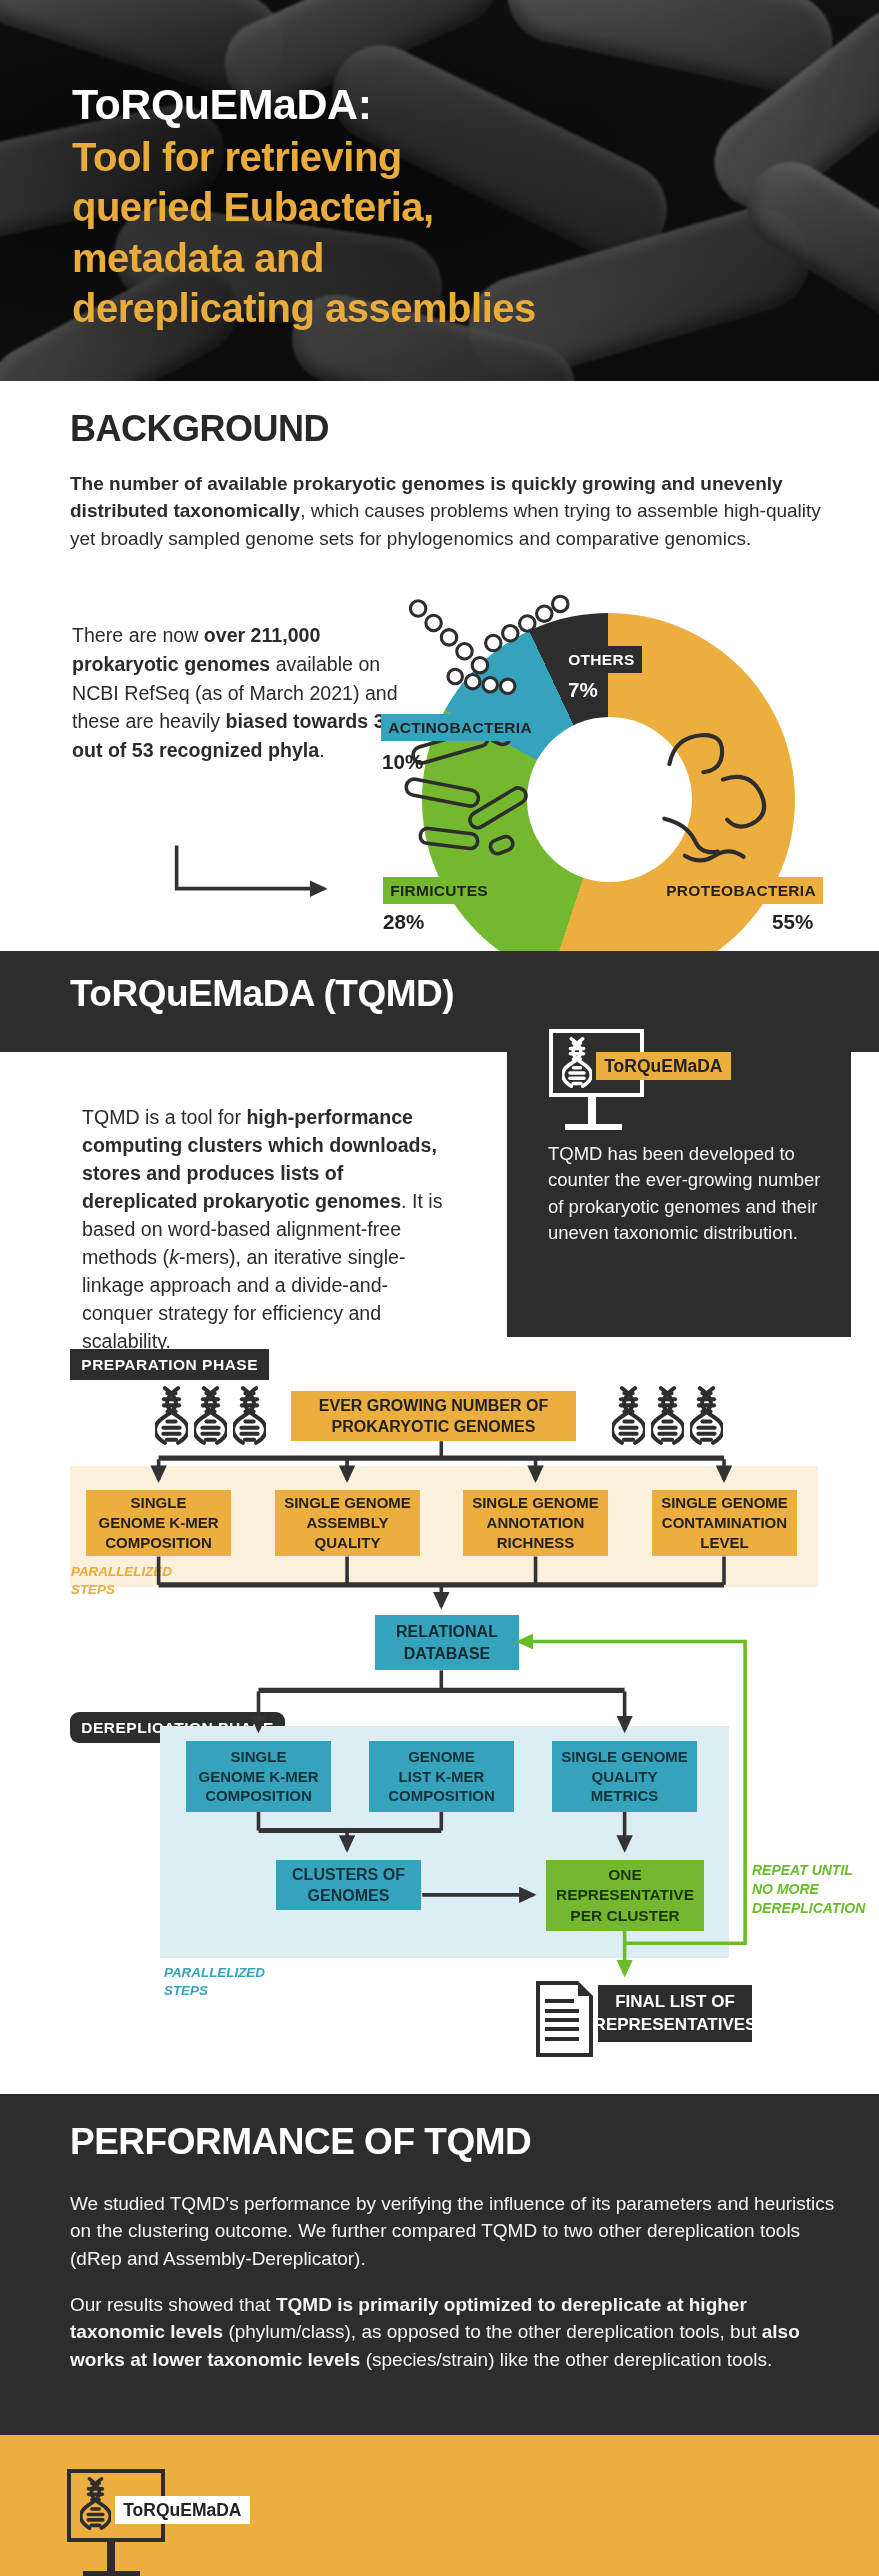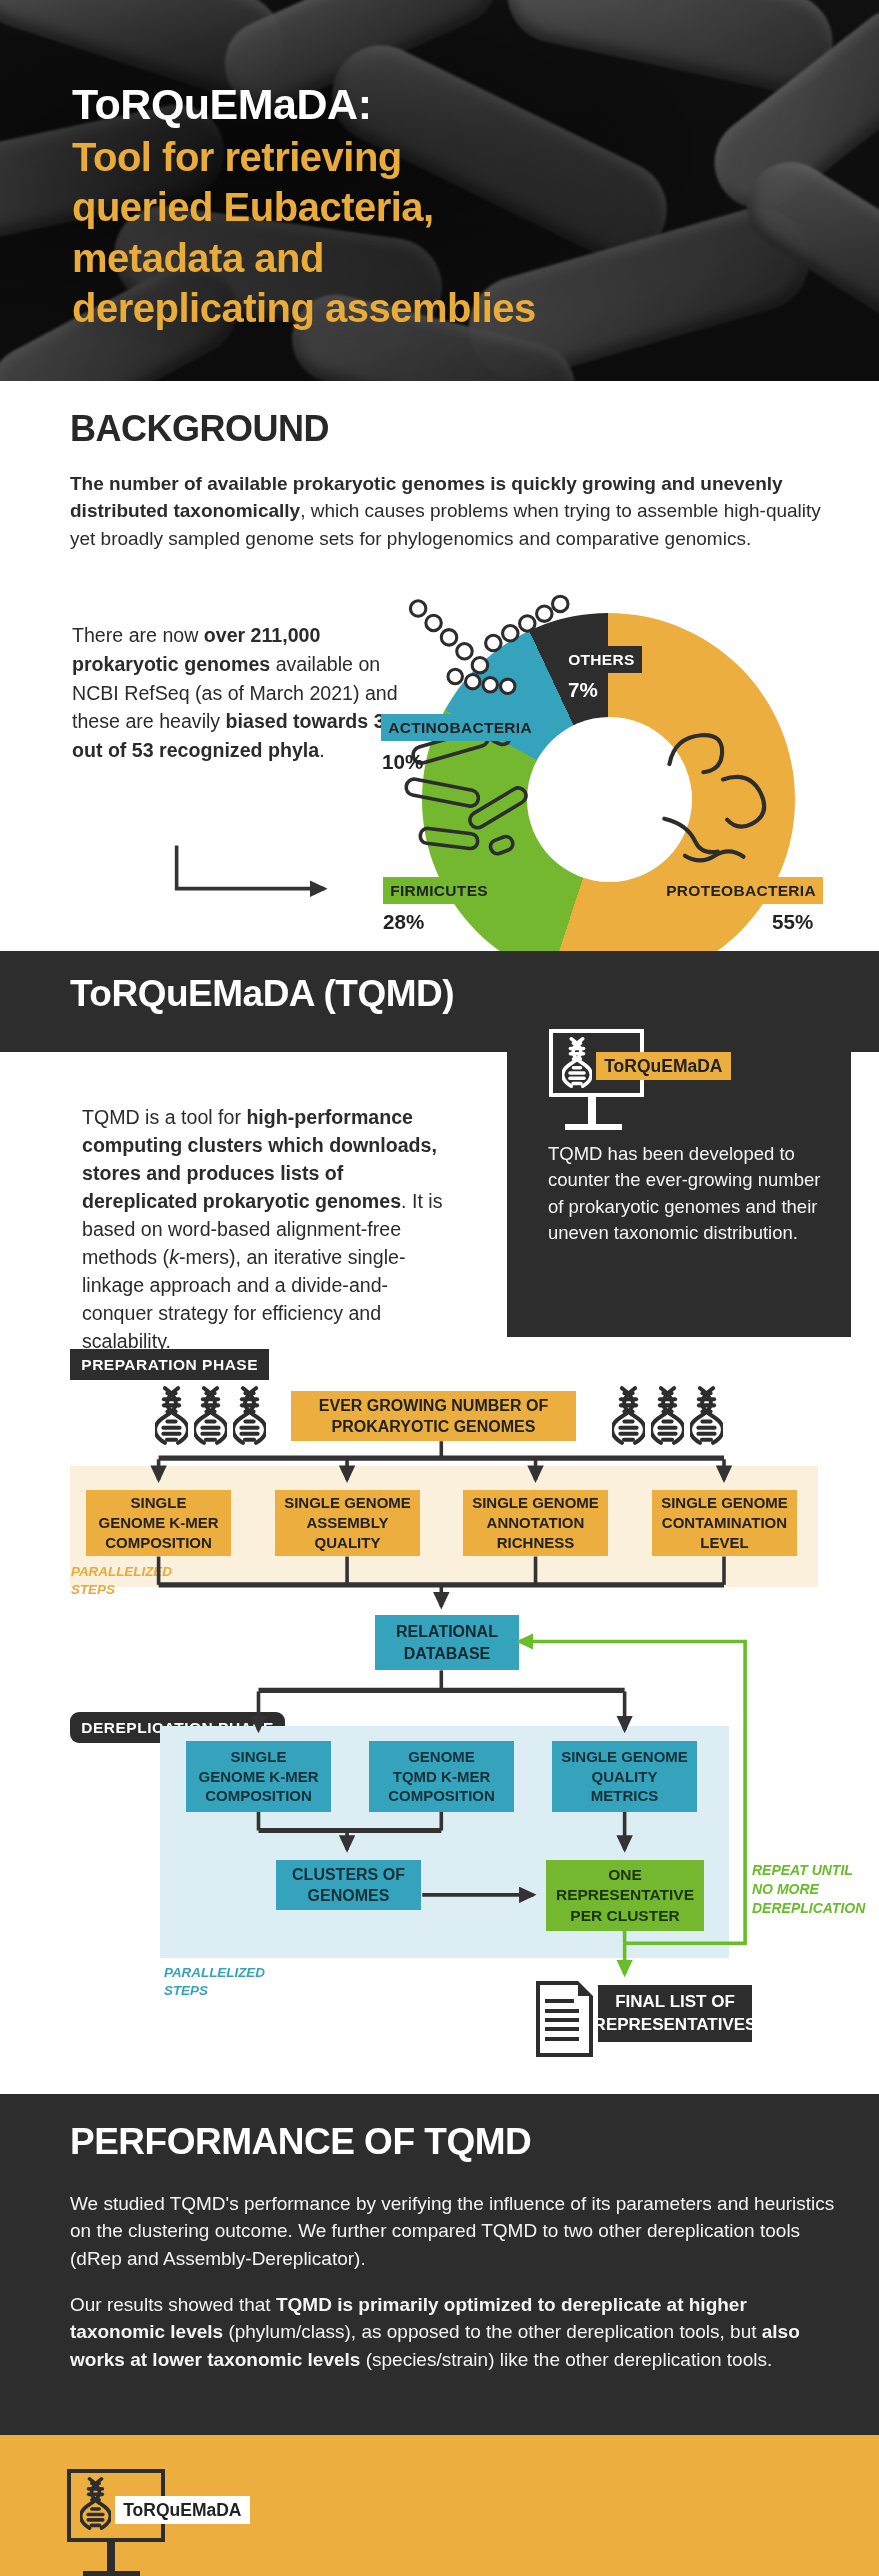--- a/index.html
+++ b/index.html
@@ -247,21 +247,21 @@
 
   <div class="band" style="left:160px;top:1726px;width:569px;height:232px;background:#DCEEF4;"></div>
 
   <div class="fbox tbox" style="left:186px;top:1741px;width:145px;height:71px;font-size:15px;">
     <span>SINGLE</span>
     <span>GENOME K-MER</span>
     <span>COMPOSITION</span>
   </div>
   <div class="fbox tbox" style="left:369px;top:1741px;width:145px;height:71px;font-size:15px;">
     <span>GENOME</span>
-    <span>TQMD K-MER</span>
+    <span>LIST K-MER</span>
     <span>COMPOSITION</span>
   </div>
   <div class="fbox tbox" style="left:552px;top:1741px;width:145px;height:71px;font-size:15px;">
     <span>SINGLE GENOME</span>
     <span>QUALITY</span>
     <span>METRICS</span>
   </div>
 
   <div class="fbox tbox" style="left:276px;top:1860px;width:145px;height:50px;font-size:16px;">
     <span>CLUSTERS OF</span>

